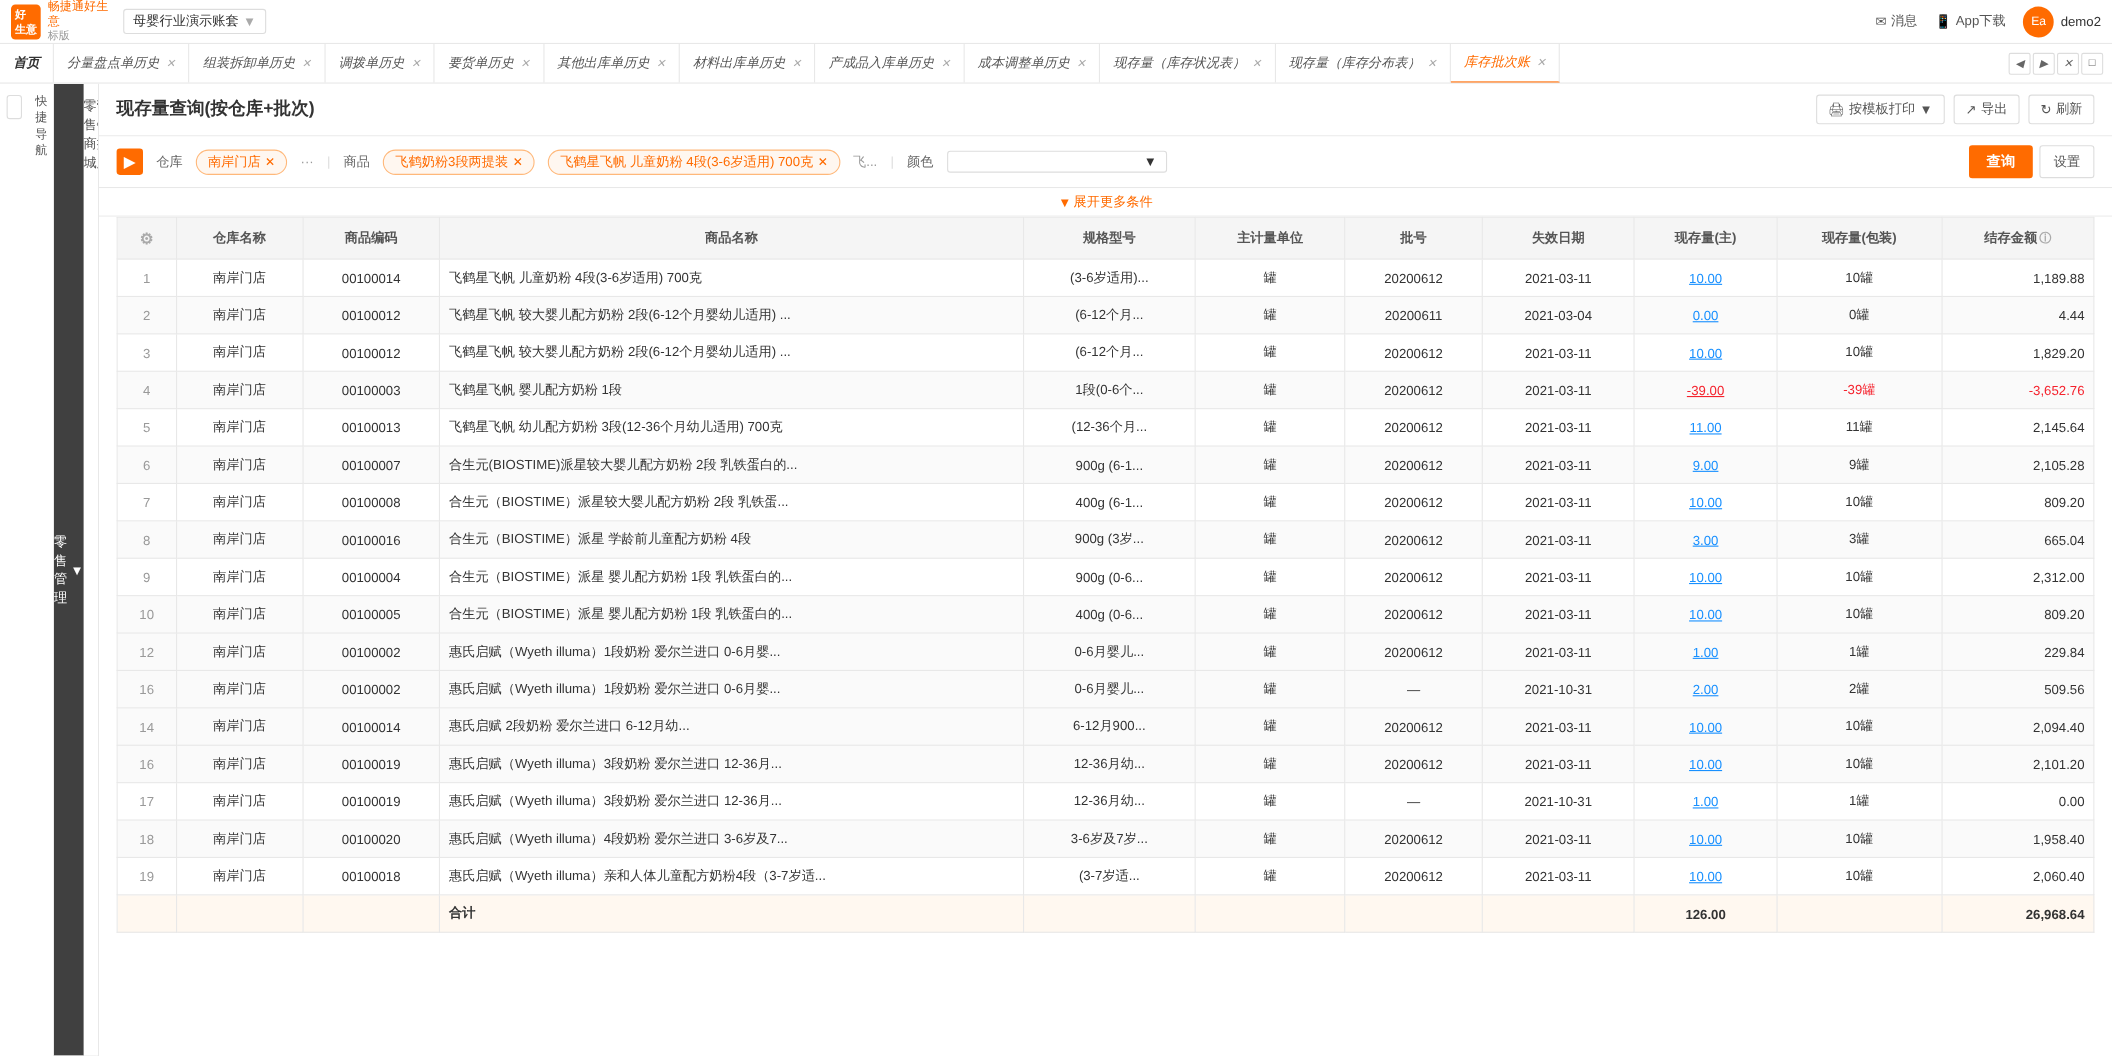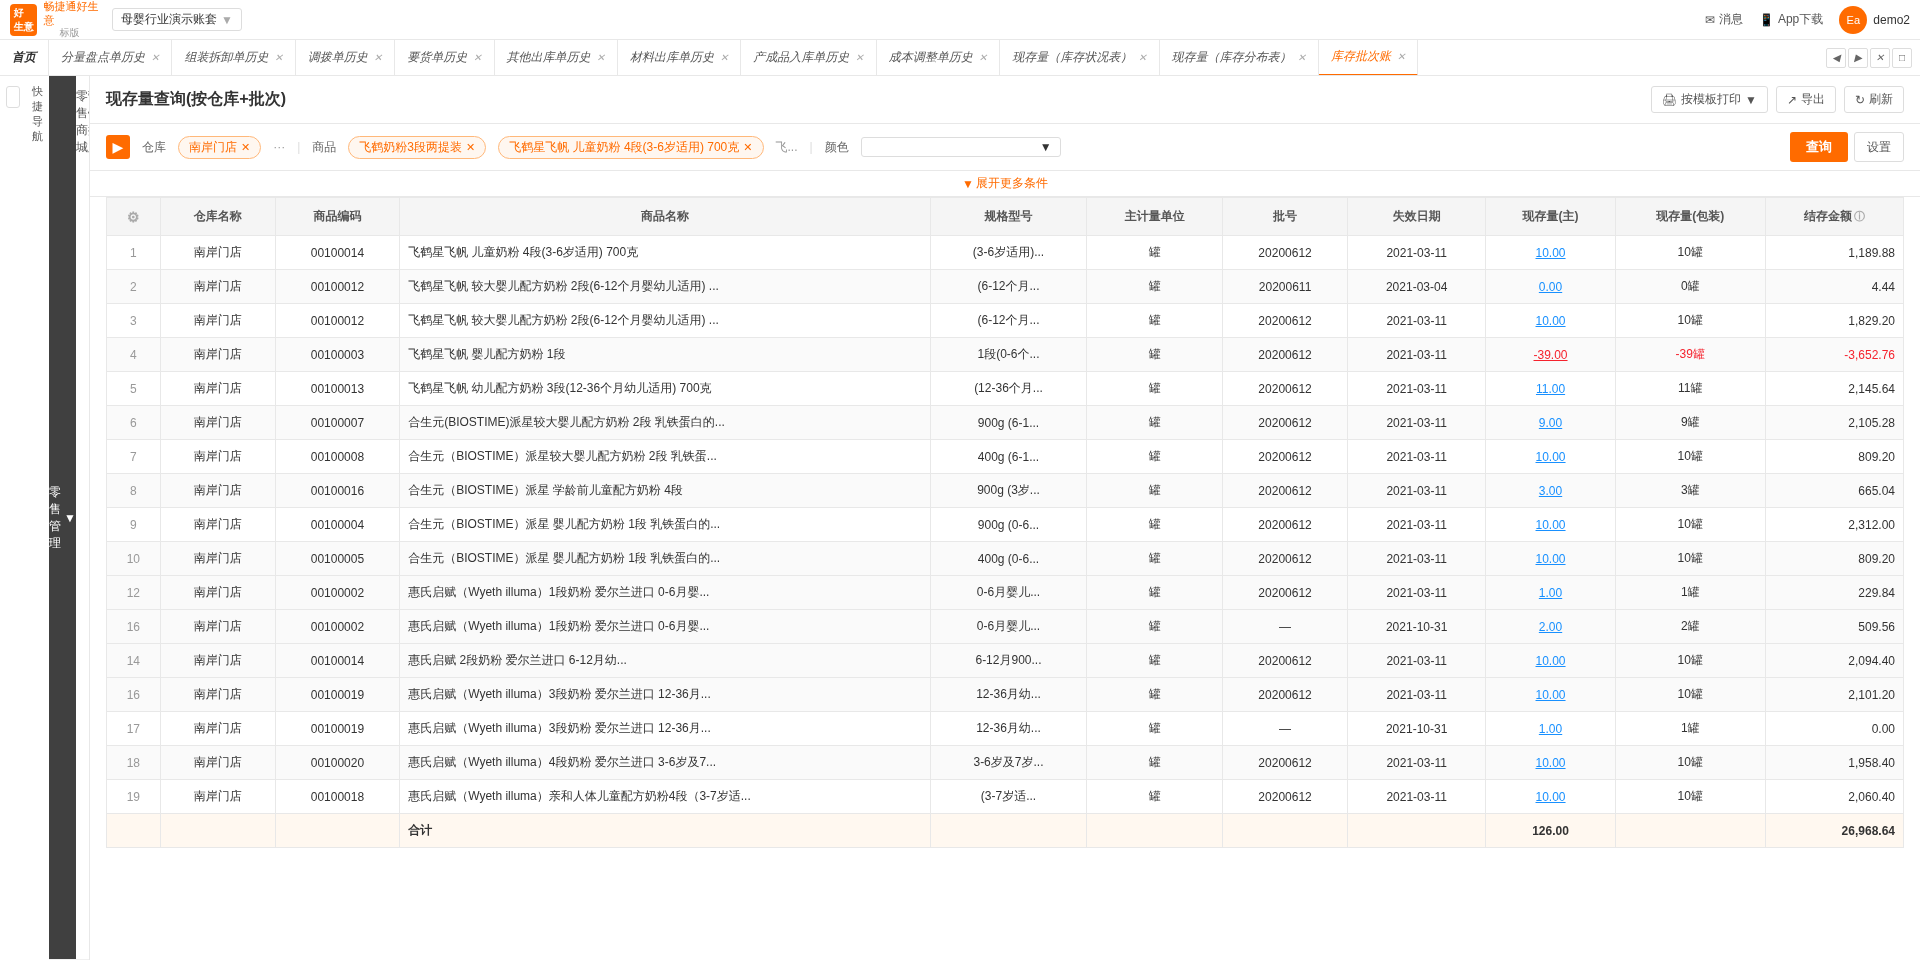--- a/index.html
+++ b/index.html
@@ -85,21 +85,21 @@
     ::-webkit-scrollbar-track { background: #f5f5f5; }
   </style>
 </head>
 <body>
 
 <div class="top-bar">
   <div class="logo-area">
     <div class="logo-icon">好<br>生意</div>
     <div>
       <div class="logo-text">畅捷通好生意</div>
-      <div class="logo-text" style="color:#999;font-size:10px;margin-left:16px;">标版</div>
+      <div class="logo-text" style="color:#999;font-size:10px;">标版</div>
     </div>
   </div>
   <div class="industry-select">
     <span>母婴行业演示账套</span>
     <span style="color:#aaa;">▼</span>
   </div>
   <div class="top-right">
     <div class="top-action">
       <span>✉</span>
       <span>消息</span>

